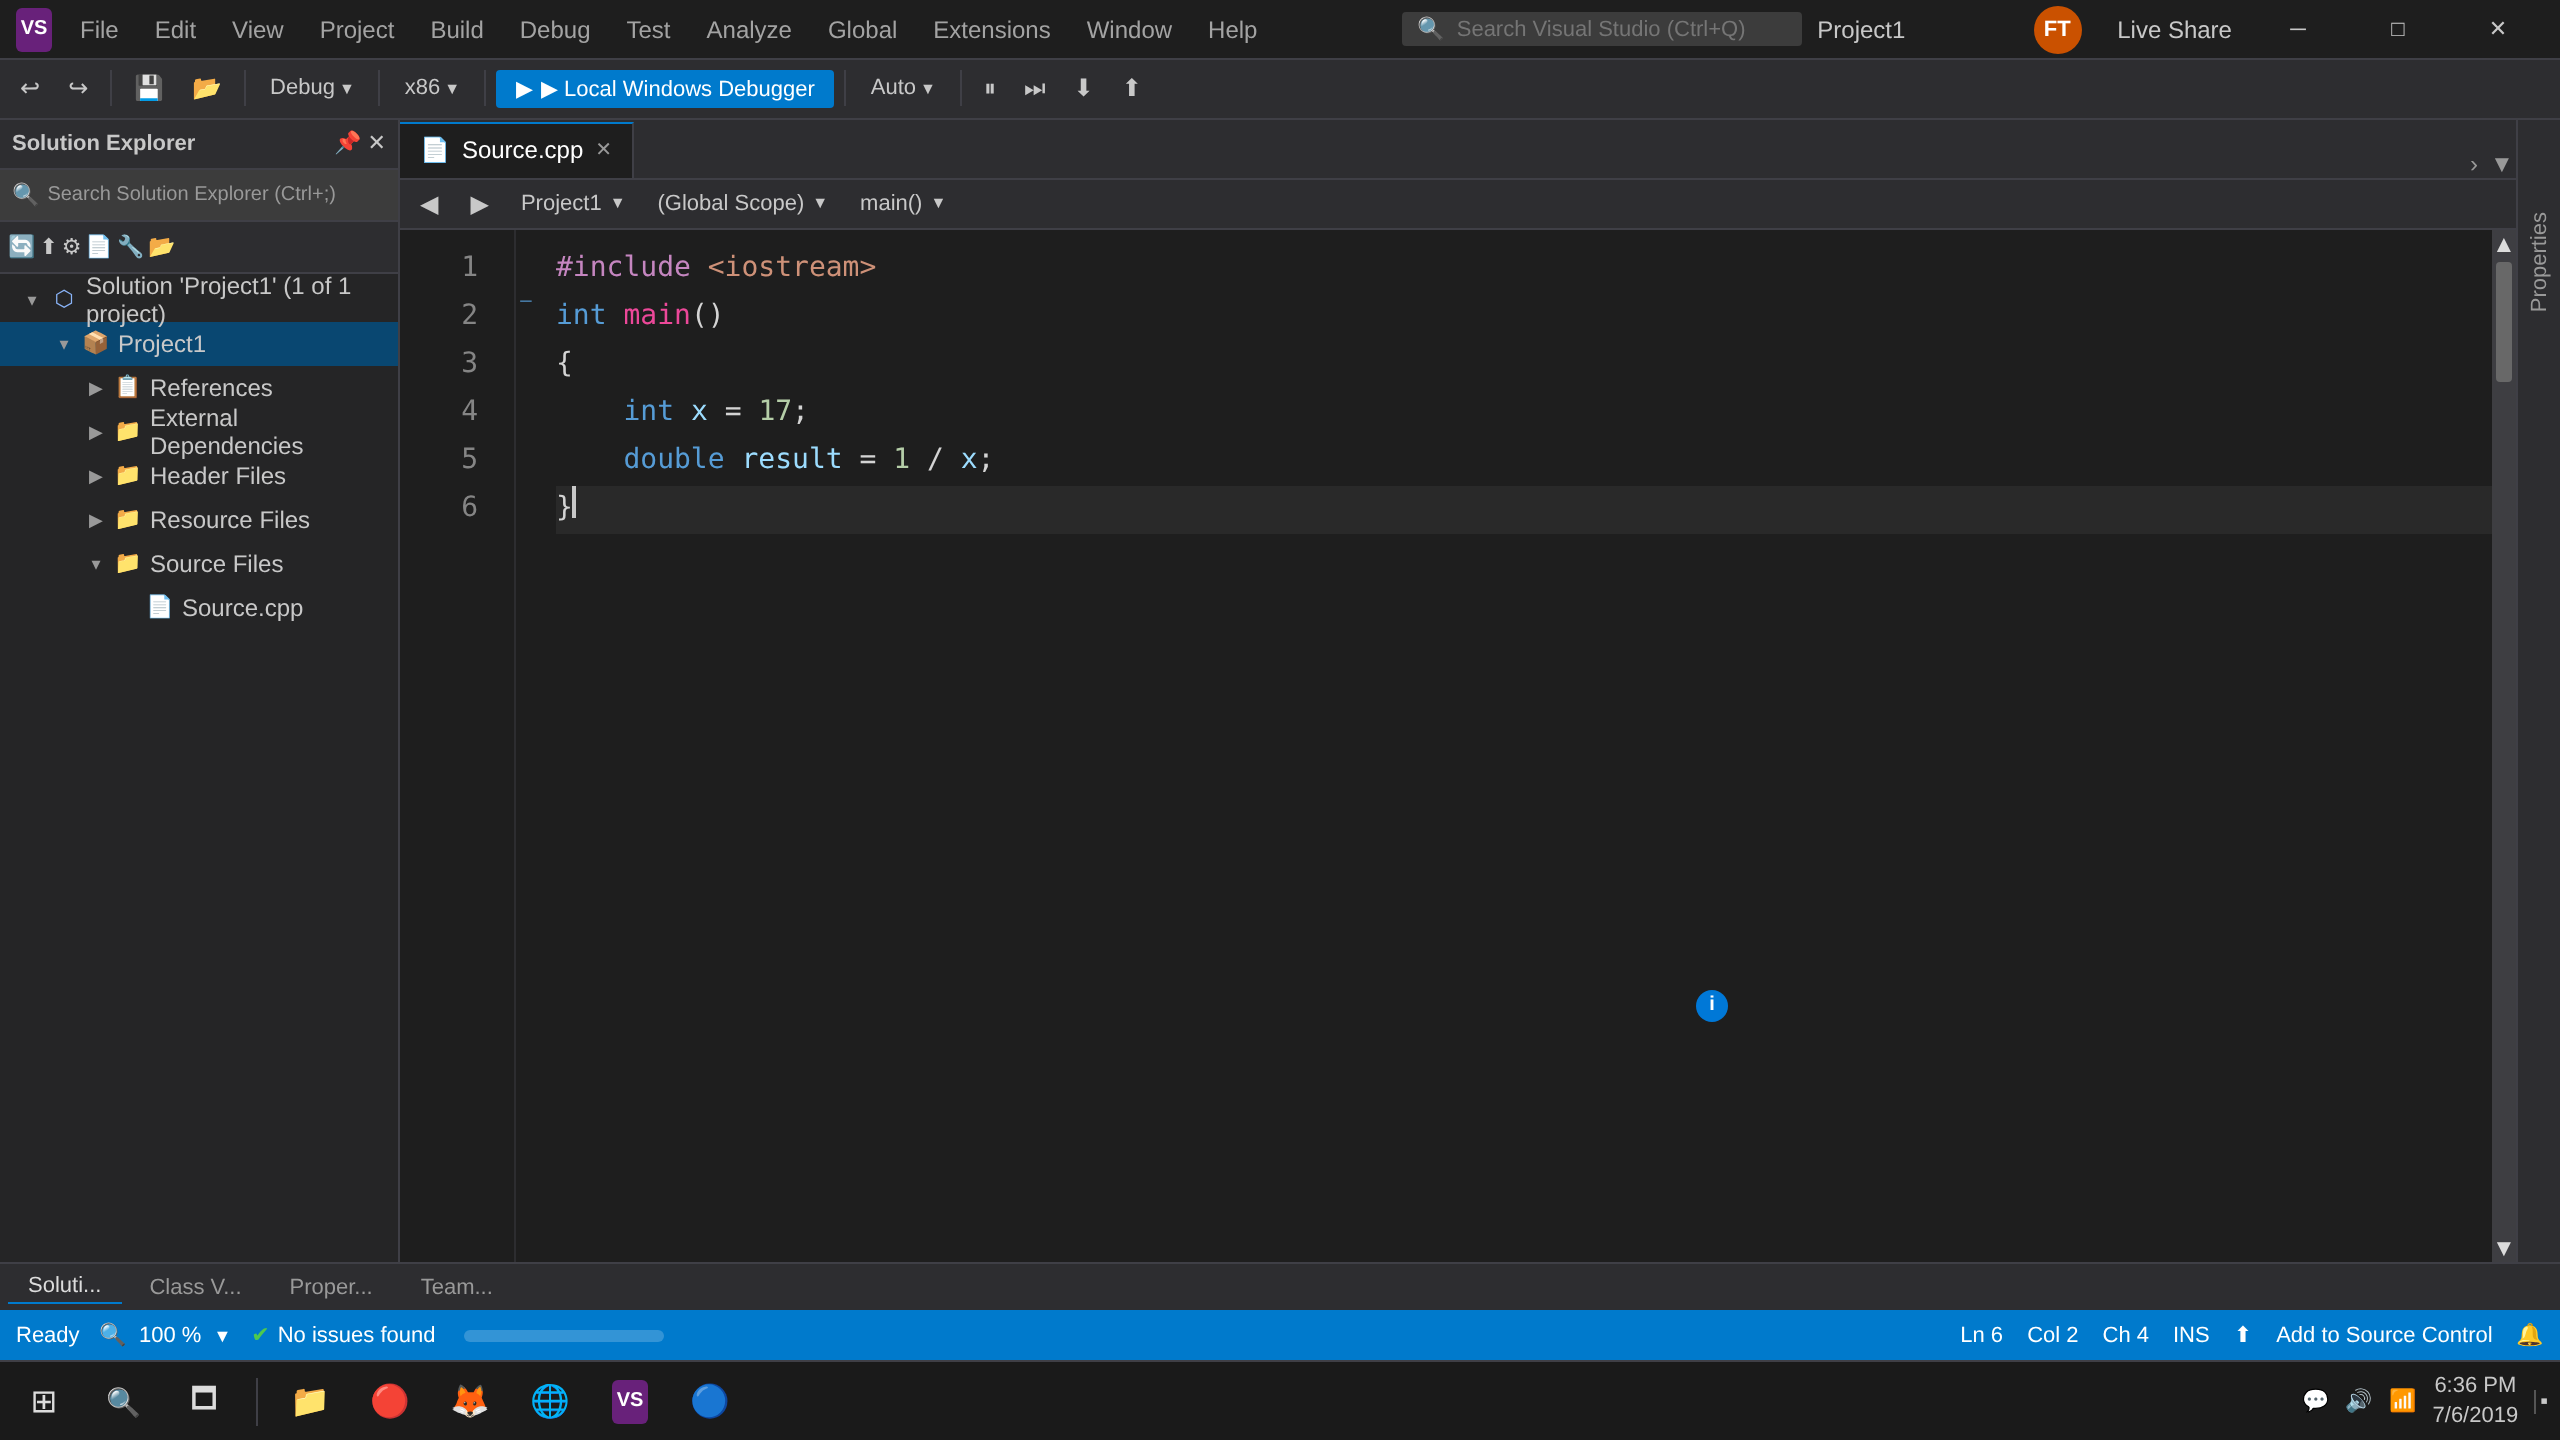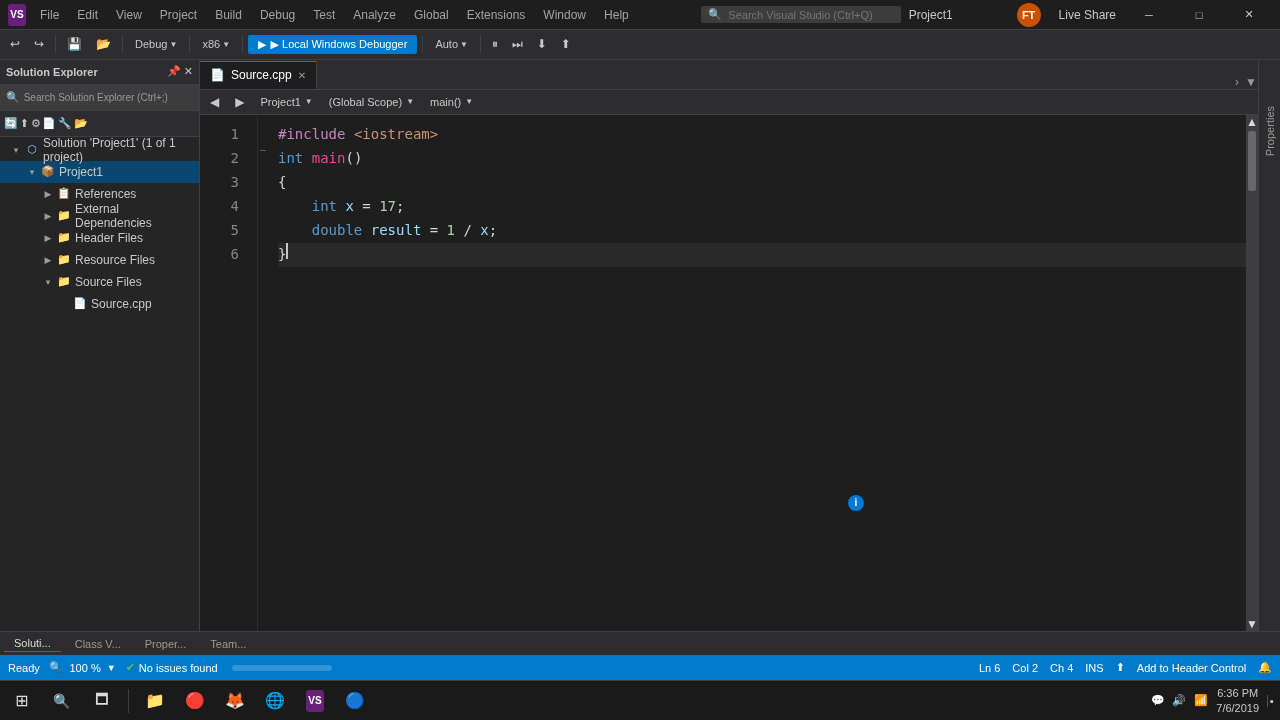--- a/index.html
+++ b/index.html
@@ -562,21 +562,21 @@
       <span style="color:#4ec94e;">✔</span>
       <span class="status-item">No issues found</span>
     </div>
     <div style="width:100px;height:6px;background:rgba(255,255,255,0.2);border-radius:3px;margin:0 4px;"></div>
     <div class="status-right">
       <span class="status-item">Ln 6</span>
       <span class="status-item">Col 2</span>
       <span class="status-item">Ch 4</span>
       <span class="status-item">INS</span>
       <span>⬆</span>
-      <span class="status-item">Add to Header Control</span>
+      <span class="status-item">Add to Source Control</span>
       <span style="cursor:pointer;">🔔</span>
     </div>
   </div>
 </div>
 
 <div class="taskbar">
   <div class="taskbar-btn">
     <span style="font-size:16px;">⊞</span>
   </div>
   <div class="taskbar-btn">

